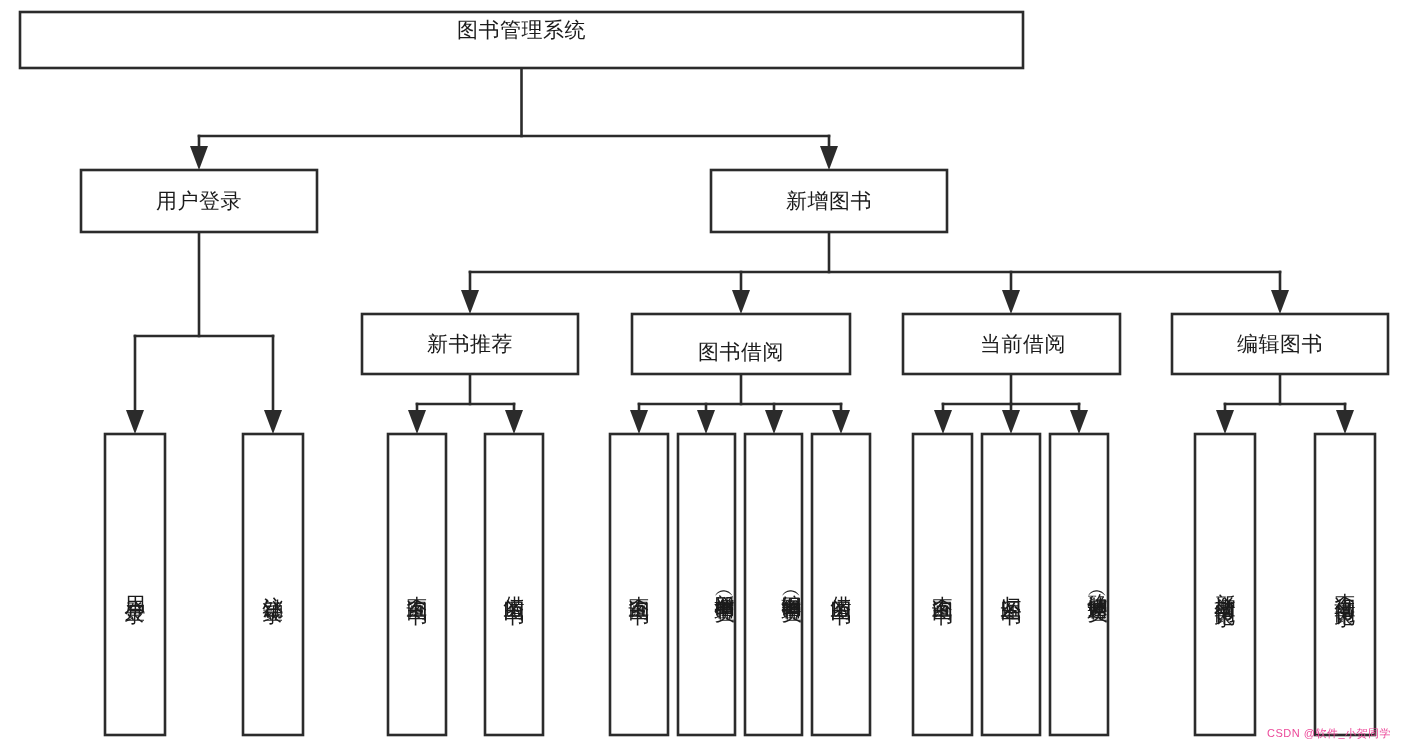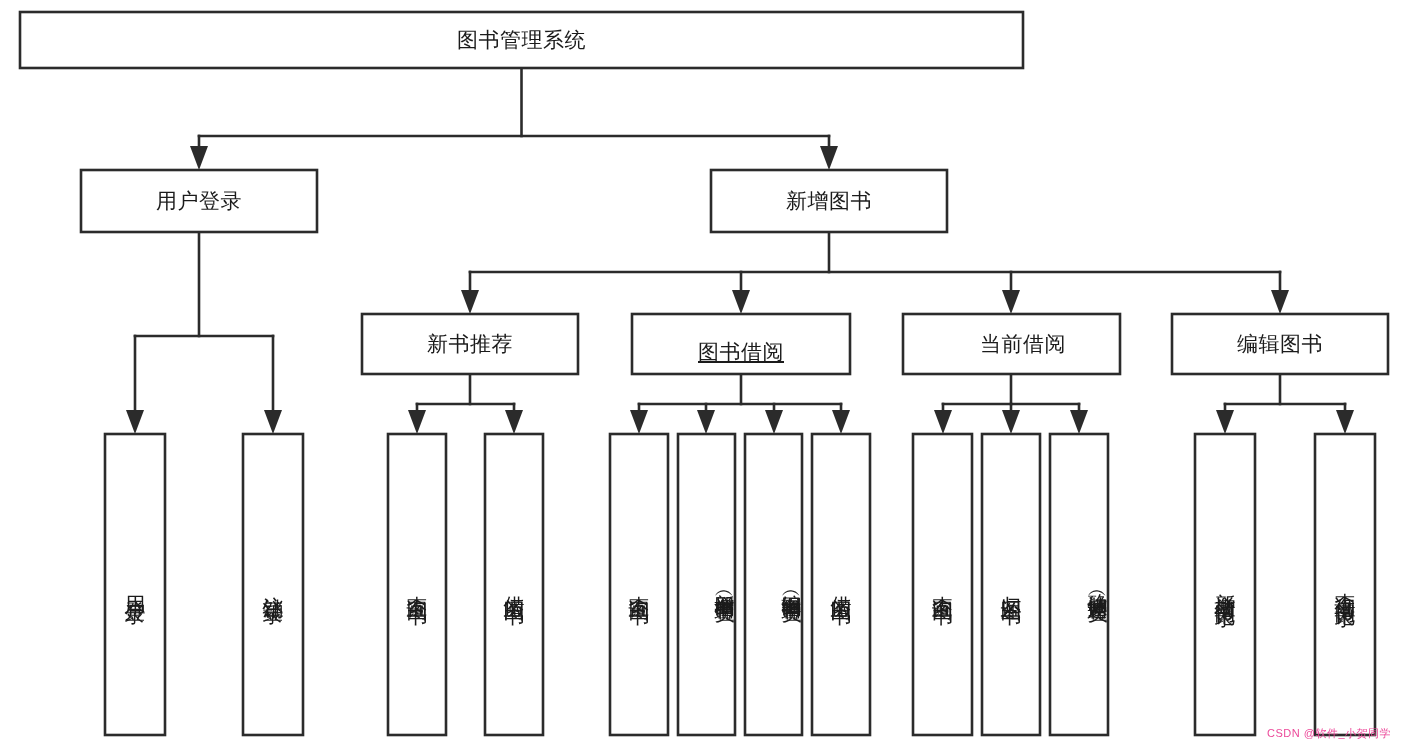--- a/index.html
+++ b/index.html
@@ -189,27 +189,27 @@
     <rect class="node-box" x="812" y="434" width="58" height="301"></rect>
 
     <rect class="node-box" x="913" y="434" width="59" height="301"></rect>
     <rect class="node-box" x="982" y="434" width="58" height="301"></rect>
     <rect class="node-box" x="1050" y="434" width="58" height="301"></rect>
 
     <rect class="node-box" x="1195" y="434" width="60" height="301"></rect>
     <rect class="node-box" x="1315" y="434" width="60" height="301"></rect>
   </svg>
 
-  <div class="node-label horizontal" style="left:20px; top:20px; width:1003px; height:40px;">图书管理系统</div>
+  <div class="node-label horizontal" style="left:20px; top:10px; width:1003px; height:40px;">图书管理系统</div>
 
   <div class="node-label horizontal" style="left:81px; top:170px; width:236px; height:62px;">用户登录</div>
   <div class="node-label horizontal" style="left:711px; top:170px; width:236px; height:62px;">新增图书</div>
 
   <div class="node-label horizontal" style="left:362px; top:314px; width:216px; height:60px;">新书推荐</div>
-  <div class="node-label horizontal" style="left:632px; top:314px; width:218px; height:76px;text-decoration:underline;">图书借阅</div>
+  <div class="node-label horizontal" style="left:632px; top:314px; width:218px; height:76px;">图书借阅</div>
   <div class="node-label horizontal" style="left:903px; top:314px; width:240px; height:60px;">当前借阅</div>
   <div class="node-label horizontal" style="left:1172px; top:314px; width:216px; height:60px;">编辑图书</div>
 
   <div class="node-label vertical" style="left:105px; top:434px; width:60px; height:301px;">用户登录</div>
   <div class="node-label vertical" style="left:243px; top:434px; width:60px; height:301px;">注销登录</div>
 
   <div class="node-label vertical" style="left:388px; top:434px; width:58px; height:301px;">查询图书</div>
   <div class="node-label vertical" style="left:485px; top:434px; width:58px; height:301px;">借阅图书</div>
 
   <div class="node-label vertical" style="left:610px; top:434px; width:58px; height:301px;">查询图书</div>

